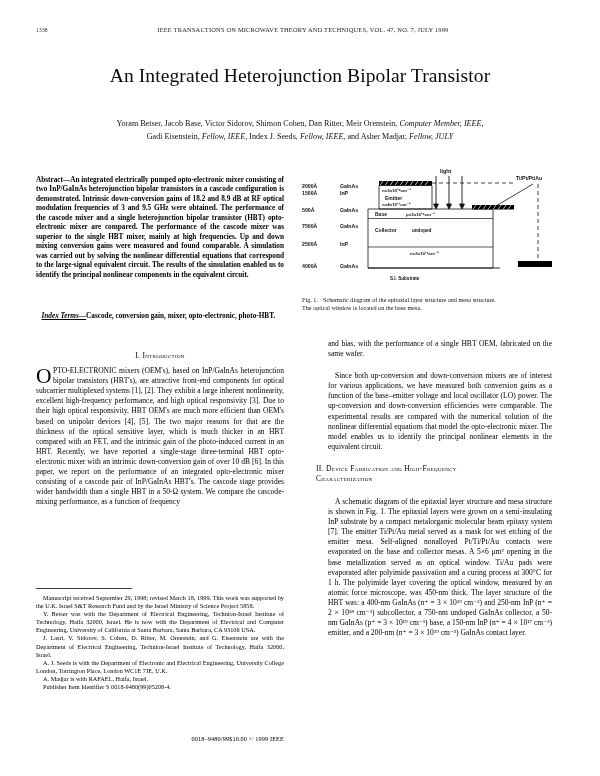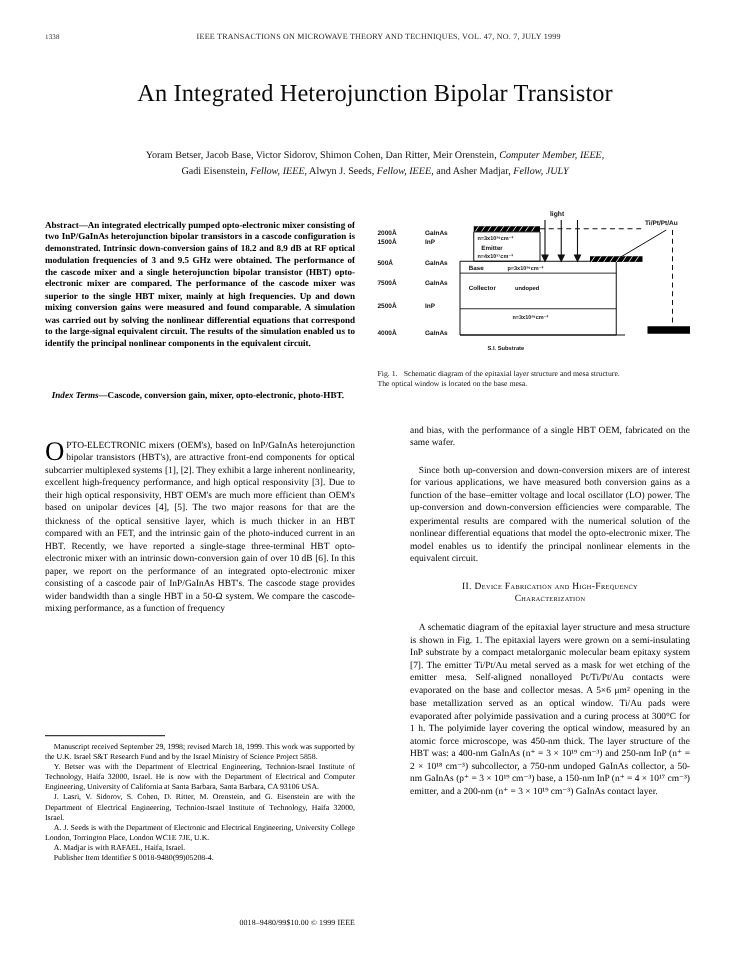--- a/index.html
+++ b/index.html
@@ -72,21 +72,21 @@
   .abstract .lead { font-weight: bold; }
   .indexterms {
     position: absolute;
     top: 312px; left: 36px;
     width: 248px;
     font-size: 7.25px;
     line-height: 9.45px;
     font-weight: bold;
     text-align: justify;
   }
-  .indexterms .lead { font-style: italic; }
+  .indexterms .lead { font-style: italic; text-decoration: underline; }
 
   
   .sechead {
     text-align: center;
     font-variant: small-caps;
     font-size: 7.6px;
     letter-spacing: 0.3px;
     margin: 0 0 5px 0;
   }
 
@@ -139,21 +139,20 @@
   .col-right {
     position: absolute;
     top: 327px; left: 316px;
     width: 248px;
     font-size: 7.55px;
     line-height: 10.1px;
     text-align: justify;
   }
   .col-right p { margin: 12px; }
   .sechead2 {
-    text-align: center;
     font-variant: small-caps;
     font-size: 7.6px;
     letter-spacing: 0.3px;
     margin: 12px 0 13px 0;
     line-height: 10px;
   }
 
   
   .figure {
     position: absolute;
@@ -187,21 +186,21 @@
     <span class="folio">1338</span>
     <span class="journal">IEEE TRANSACTIONS ON MICROWAVE THEORY AND TECHNIQUES, VOL. 47, NO. 7, JULY 1999</span>
   </div>
 
   <h1 class="title">
     <span>An Integrated Heterojunction Bipolar Transistor</span><br>
   </h1>
 
   <div class="authors">
     <span>Yoram Betser, Jacob Base, Victor Sidorov, Shimon Cohen, Dan Ritter, Meir Orenstein, </span><span class="memb">Computer Member, IEEE,</span><br>
-    <span>Gadi Eisenstein, </span><span class="memb">Fellow, IEEE,</span><span> Alwyn J. Seeds, </span><span class="memb">Fellow, IEEE,</span><span> and Asher Madjar, </span><span class="memb">Fellow, JULY</span>
+    <span>Gadi Eisenstein, </span><span class="memb">Fellow, IEEE,</span><span> Index J. Seeds, </span><span class="memb">Fellow, IEEE,</span><span> and Asher Madjar, </span><span class="memb">Fellow, JULY</span>
   </div>
 
   <div class="abstract">
     <span class="lead">Abstract—</span><span>An integrated electrically pumped opto-electronic mixer consisting of two InP/GaInAs heterojunction bipolar transistors in a cascode configuration is demonstrated. Intrinsic down-conversion gains of 18.2 and 8.9 dB at RF optical modulation frequencies of 3 and 9.5 GHz were obtained. The performance of the cascode mixer and a single heterojunction bipolar transistor (HBT) opto-electronic mixer are compared. The performance of the cascode mixer was superior to the single HBT mixer, mainly at high frequencies. Up and down mixing conversion gains were measured and found comparable. A simulation was carried out by solving the nonlinear differential equations that correspond to the large-signal equivalent circuit. The results of the simulation enabled us to identify the principal nonlinear components in the equivalent circuit.</span>
   </div>
 
   <div class="indexterms">
     &nbsp;&nbsp;&nbsp;<span class="lead">Index Terms—</span><span>Cascode, conversion gain, mixer, opto-electronic, photo-HBT.</span>
   </div>
 
@@ -286,20 +285,21 @@
 
     </svg>
   </div>
 
   <div class="figcaption">
     <span class="lbl">Fig. 1.</span><span>Schematic diagram of the epitaxial layer structure and mesa structure.</span><br>
     <span>The optical window is located on the base mesa.</span>
   </div>
 
   <div class="col-left">
+    <div class="sechead">I. Introduction</div>
     <p class="dropcap-para">
       <span class="dropcap">O</span><span>PTO-ELECTRONIC</span><span> mixers (OEM's), based on InP/GaInAs heterojunction bipolar transistors (HBT's), are attractive front-end components for optical subcarrier multiplexed systems [1], [2]. They exhibit a large inherent nonlinearity, excellent high-frequency performance, and high optical responsivity [3]. Due to their high optical responsivity, HBT OEM's are much more efficient than OEM's based on unipolar devices [4], [5]. The two major reasons for that are the thickness of the optical sensitive layer, which is much thicker in an HBT compared with an FET, and the intrinsic gain of the photo-induced current in an HBT. Recently, we have reported a single-stage three-terminal HBT opto-electronic mixer with an intrinsic down-conversion gain of over 10 dB [6]. In this paper, we report on the performance of an integrated opto-electronic mixer consisting of a cascode pair of InP/GaInAs HBT's. The cascode stage provides wider bandwidth than a single HBT in a 50-Ω system. We compare the cascode-mixing performance, as a function of frequency</span>
     </p>
   </div>
 
   <div class="fnrule"></div>
   <div class="footnotes">
     <p>Manuscript received September 29, 1998; revised March 18, 1999. This work was supported by the U.K. Israel S&amp;T Research Fund and by the Israel Ministry of Science Project 5858.</p>
     <p>Y. Betser was with the Department of Electrical Engineering, Technion-Israel Institute of Technology, Haifa 32000, Israel. He is now with the Department of Electrical and Computer Engineering, University of California at Santa Barbara, Santa Barbara, CA 93106 USA.</p>
     <p>J. Lasri, V. Sidorov, S. Cohen, D. Ritter, M. Orenstein, and G. Eisenstein are with the Department of Electrical Engineering, Technion-Israel Institute of Technology, Haifa 32000, Israel.</p>

